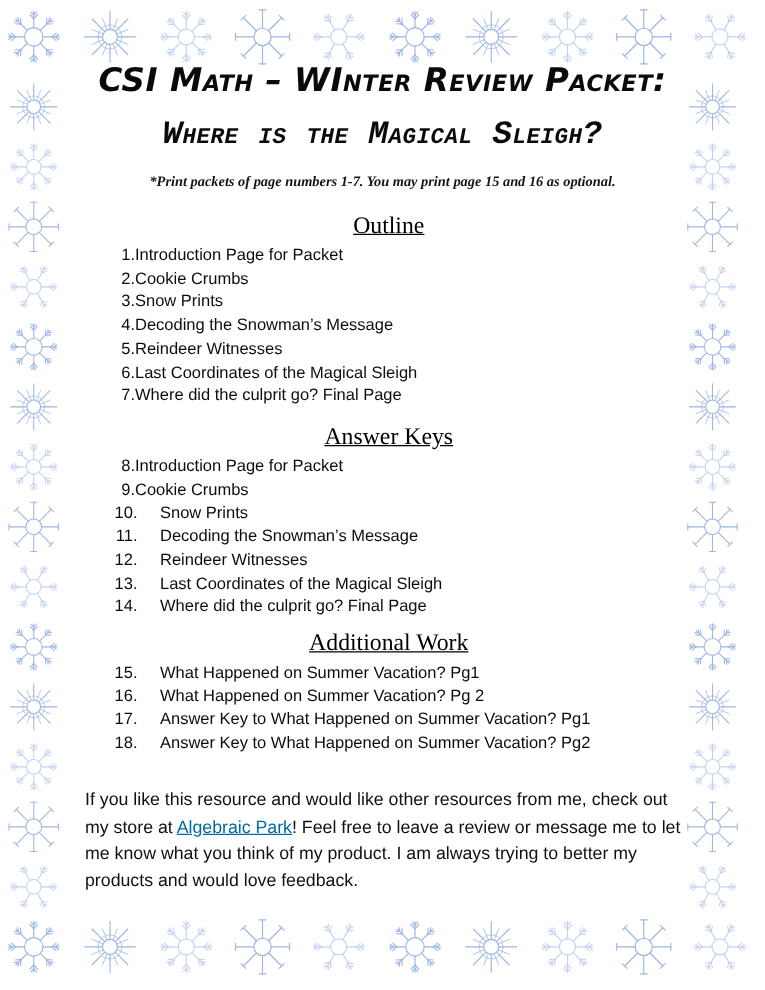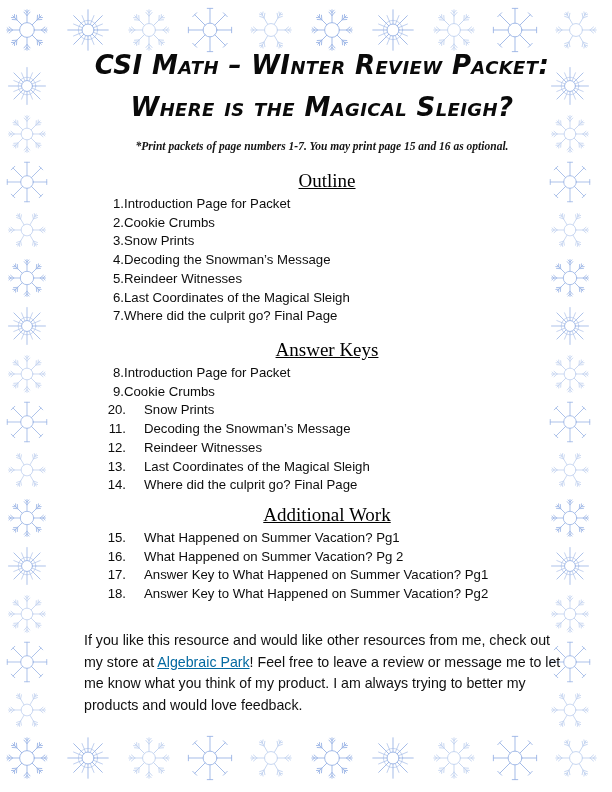--- a/index.html
+++ b/index.html
@@ -24,21 +24,21 @@
     z-index: 0;
   }
   .flake {
     position: absolute;
     transform: translate(-50%, -50%);
   }
 
   
   .page {
     position: absolute;
-    left: 16px; top: 0;
+    left: 0; top: 0;
     width: 540px; height: 792px;
     z-index: 2;
   }
 
   .title-block {
     position: absolute;
     left: 56px;
     top: 48px;
     width: 500px;
     text-align: center;
@@ -50,20 +50,21 @@
     font-size: 26px;
     letter-spacing: 0.4px;
     color: #0a0a0a;
     line-height: 1.38;
     font-variant: small-caps;
     text-transform: none;
     white-space: nowrap;
   }
   .title-line.l2 {
     margin-top: 6px;
+    font-family: Liberation Mono, monospace;
   }
   .subtitle {
     font-family: "Liberation Serif", "DejaVu Serif", serif;
     font-weight: bold;
     font-style: italic;
     font-size: 11.5px;
     color: #151515;
     margin-top: 14px;
   }
 
@@ -1767,21 +1768,21 @@
     <ol class="packet-list">
         <li>
           <span class="num">8.</span>
           <span class="txt">Introduction Page for Packet</span>
         </li>
         <li>
           <span class="num">9.</span>
           <span class="txt">Cookie Crumbs</span>
         </li>
         <li class="wide">
-          <span class="num">20.</span>
+          <span class="num">10.</span>
           <span class="txt">Snow Prints</span>
         </li>
         <li class="wide">
           <span class="num">11.</span>
           <span class="txt">Decoding the Snowman’s Message</span>
         </li>
         <li class="wide">
           <span class="num">12.</span>
           <span class="txt">Reindeer Witnesses</span>
         </li>

